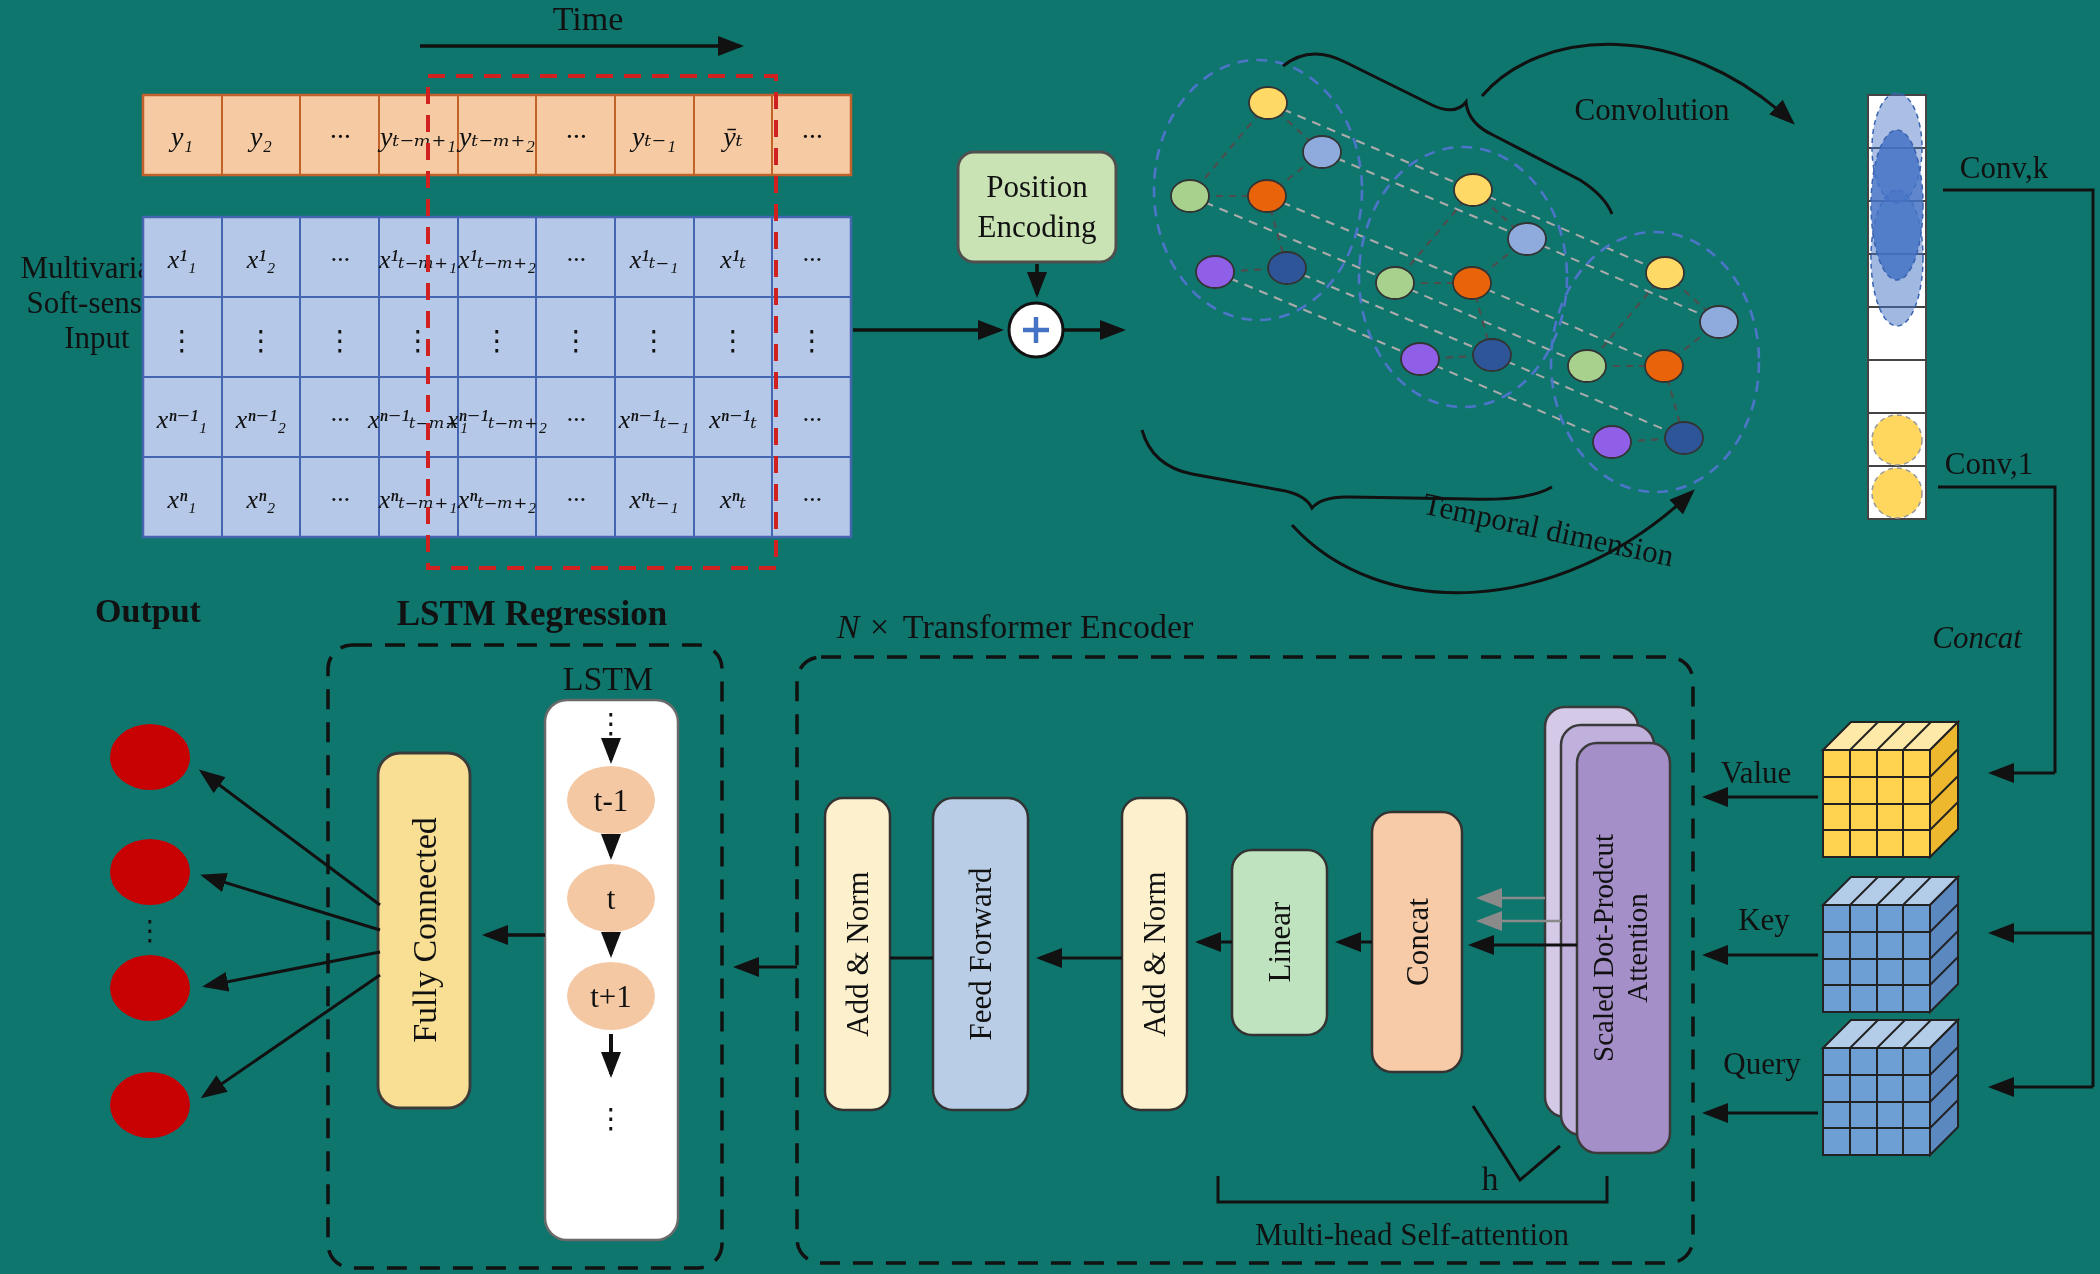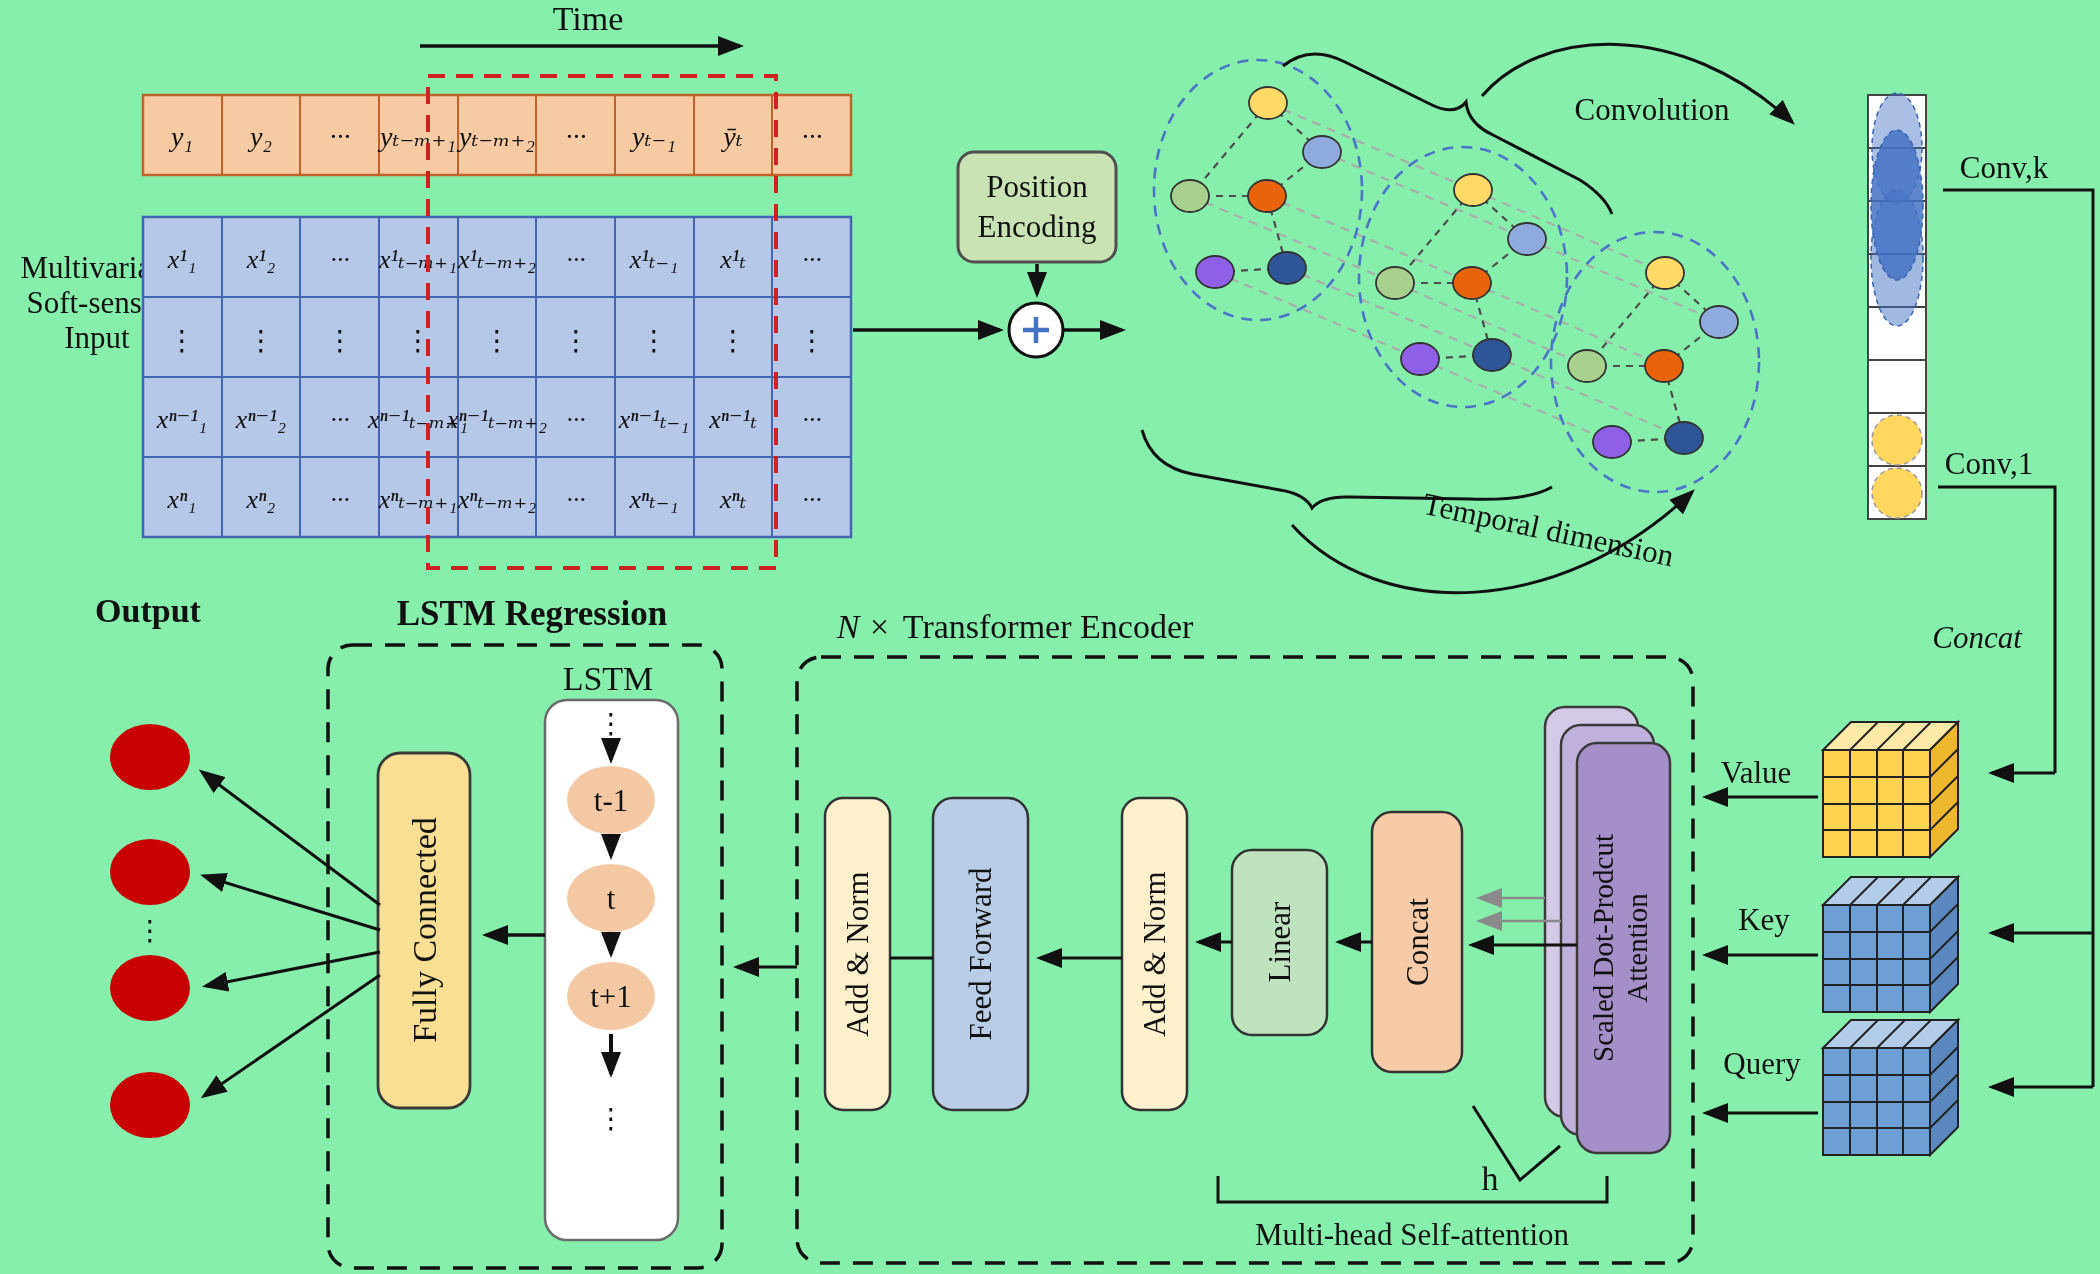--- a/index.html
+++ b/index.html
@@ -1,16 +1,16 @@
 <!DOCTYPE html>
 <html><head>
 <meta charset="utf-8">
 <style>
   html,body{margin:0;padding:0;background:#ffffff;}
-  .stage{width:2100px;height:1274px;position:relative;background:#86efac;}
+  .stage{width:2100px;height:1274px;position:relative;background:#0f766e;}
   svg{display:block;}
   text{font-family:"Liberation Serif","DejaVu Serif","DejaVu Sans",serif;fill:#111;}
   .cell{font-size:26px;font-style:italic;text-anchor:middle;}
   .cellY{font-size:28px;font-style:italic;text-anchor:middle;}
   .dots{font-size:28px;font-style:normal;text-anchor:middle;}
   .lab{font-size:31px;text-anchor:middle;}
   .labL{font-size:34px;text-anchor:middle;}
   .title{font-size:35px;font-weight:700;text-anchor:middle;}
   .titleN{font-size:34px;text-anchor:middle;}
   .rot{font-size:31px;text-anchor:middle;}

